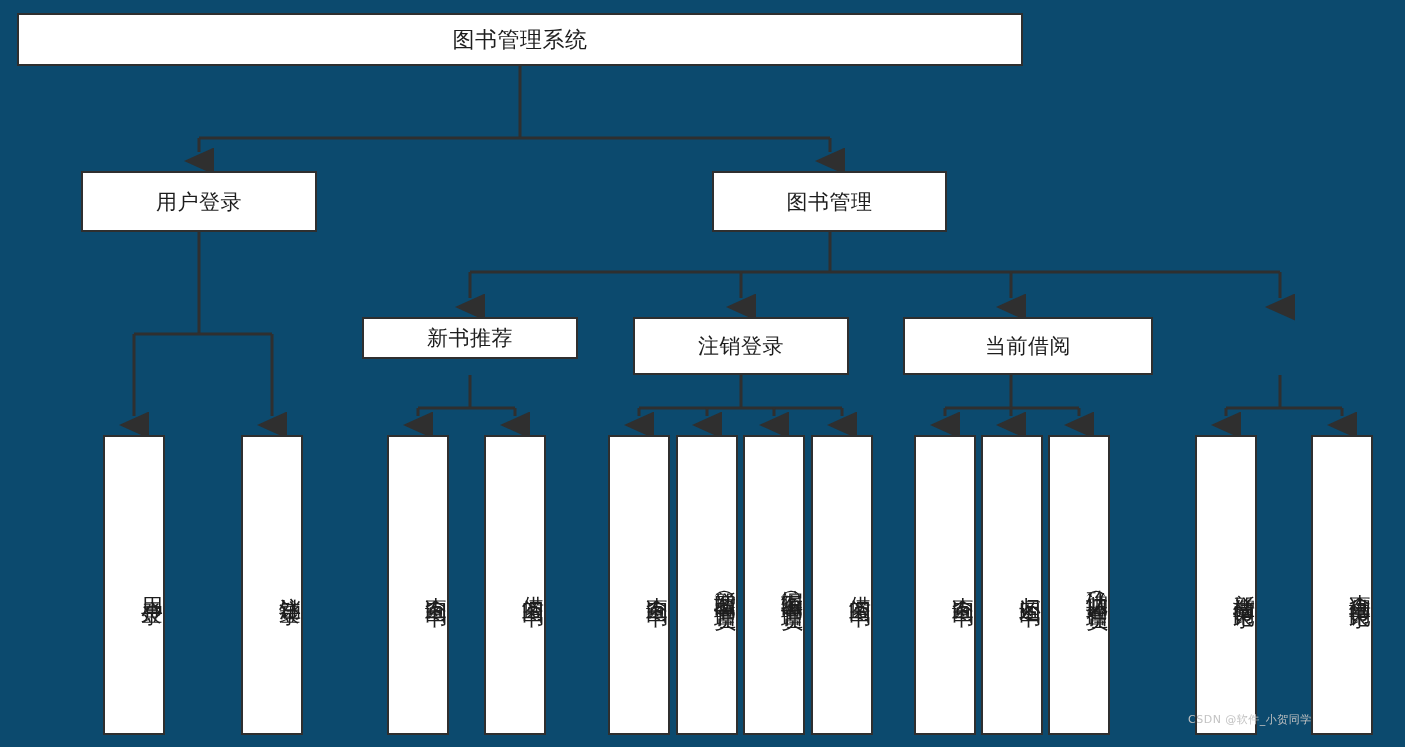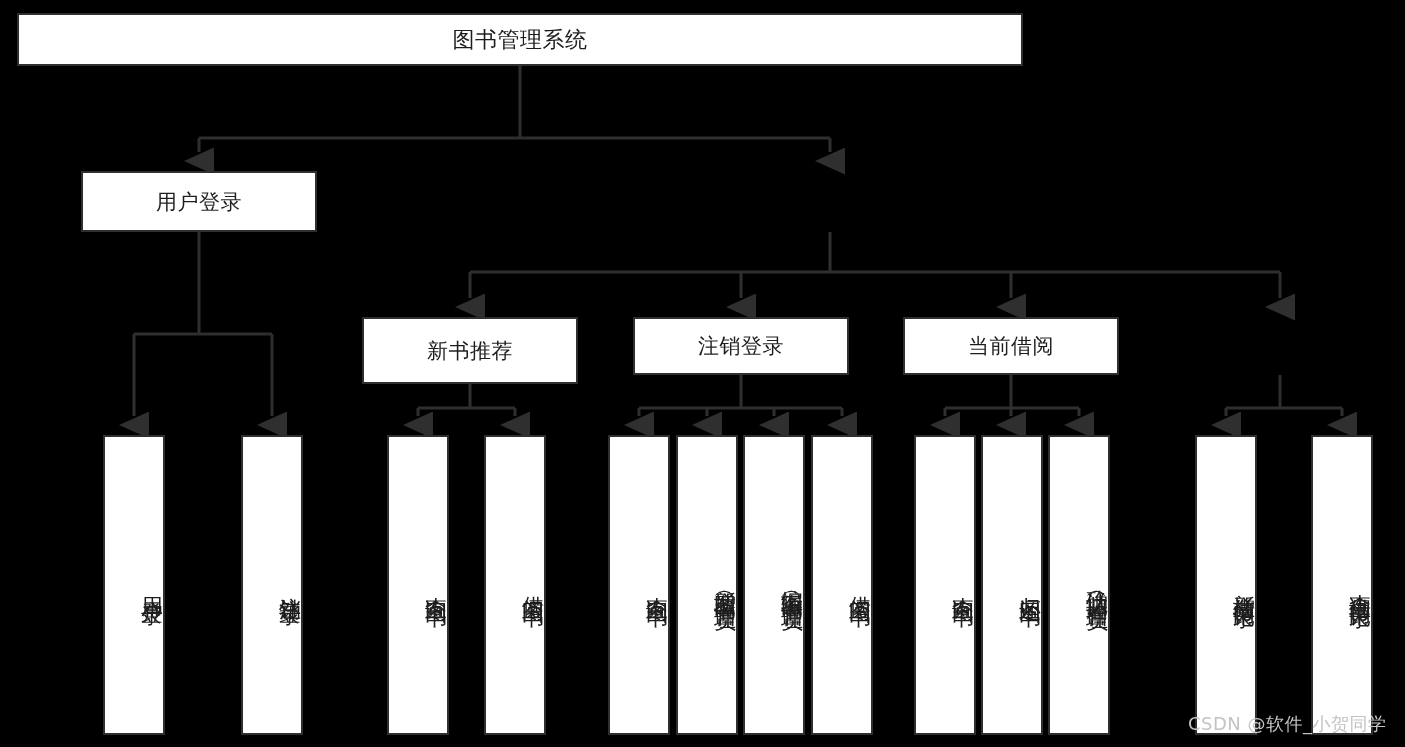--- a/index.html
+++ b/index.html
@@ -7,21 +7,21 @@
     padding: 0;
     background: #ffffff;
   }
   body {
     font-family: "DejaVu Sans", "Liberation Sans", sans-serif;
   }
   #canvas {
     position: relative;
     width: 1405px;
     height: 747px;
-    background: #000000;
+    background: #0c4a6e;
     overflow: hidden;
   }
   svg#wires {
     position: absolute;
     left: 0;
     top: 0;
     width: 1405px;
     height: 747px;
     pointer-events: none;
   }
@@ -55,21 +55,21 @@
     line-height: 1.0;
     white-space: nowrap;
   }
   .node.root {
     font-size: 22px;
   }
   .watermark {
     position: absolute;
     left: 1188px;
     top: 712px;
-    font-size: 18px;
+    font-size: 11px;
     color: #c3c3c3;
     letter-spacing: 0.5px;
     white-space: nowrap;
   }
 </style>
 </head>
 <body>
 
 <div id="canvas">
 
@@ -124,28 +124,31 @@
     </g>
   </svg>
 
   <div class="node h root" style="left:17px;top:13px;width:1006px;height:53px;">
     <span>图书管理系统</span>
   </div>
 
   <div class="node h" style="left:81px;top:171px;width:236px;height:61px;">
     <span>用户登录</span>
   </div>
+  <div class="node h" style="left:712px;top:171px;width:235px;height:61px;">
+    <span>图书管理</span>
+  </div>
 
-  <div class="node h" style="left:362px;top:317px;width:216px;height:67px;">
+  <div class="node h" style="left:362px;top:317px;width:216px;height:42px;">
     <span>新书推荐</span>
   </div>
   <div class="node h" style="left:633px;top:317px;width:216px;height:58px;">
     <span>注销登录</span>
   </div>
-  <div class="node h" style="left:903px;top:317px;width:216px;height:58px;text-align:center;">
+  <div class="node h" style="left:903px;top:317px;width:250px;height:58px;text-align:center;">
     <span>当前借阅</span>
   </div>
 
   <div class="node v" style="left:103px;top:435px;width:62px;height:300px;">
     <span class="vtext">用户登录</span>
   </div>
   <div class="node v" style="left:241px;top:435px;width:62px;height:300px;">
     <span class="vtext">注销登录</span>
   </div>
   <div class="node v" style="left:387px;top:435px;width:62px;height:300px;">

